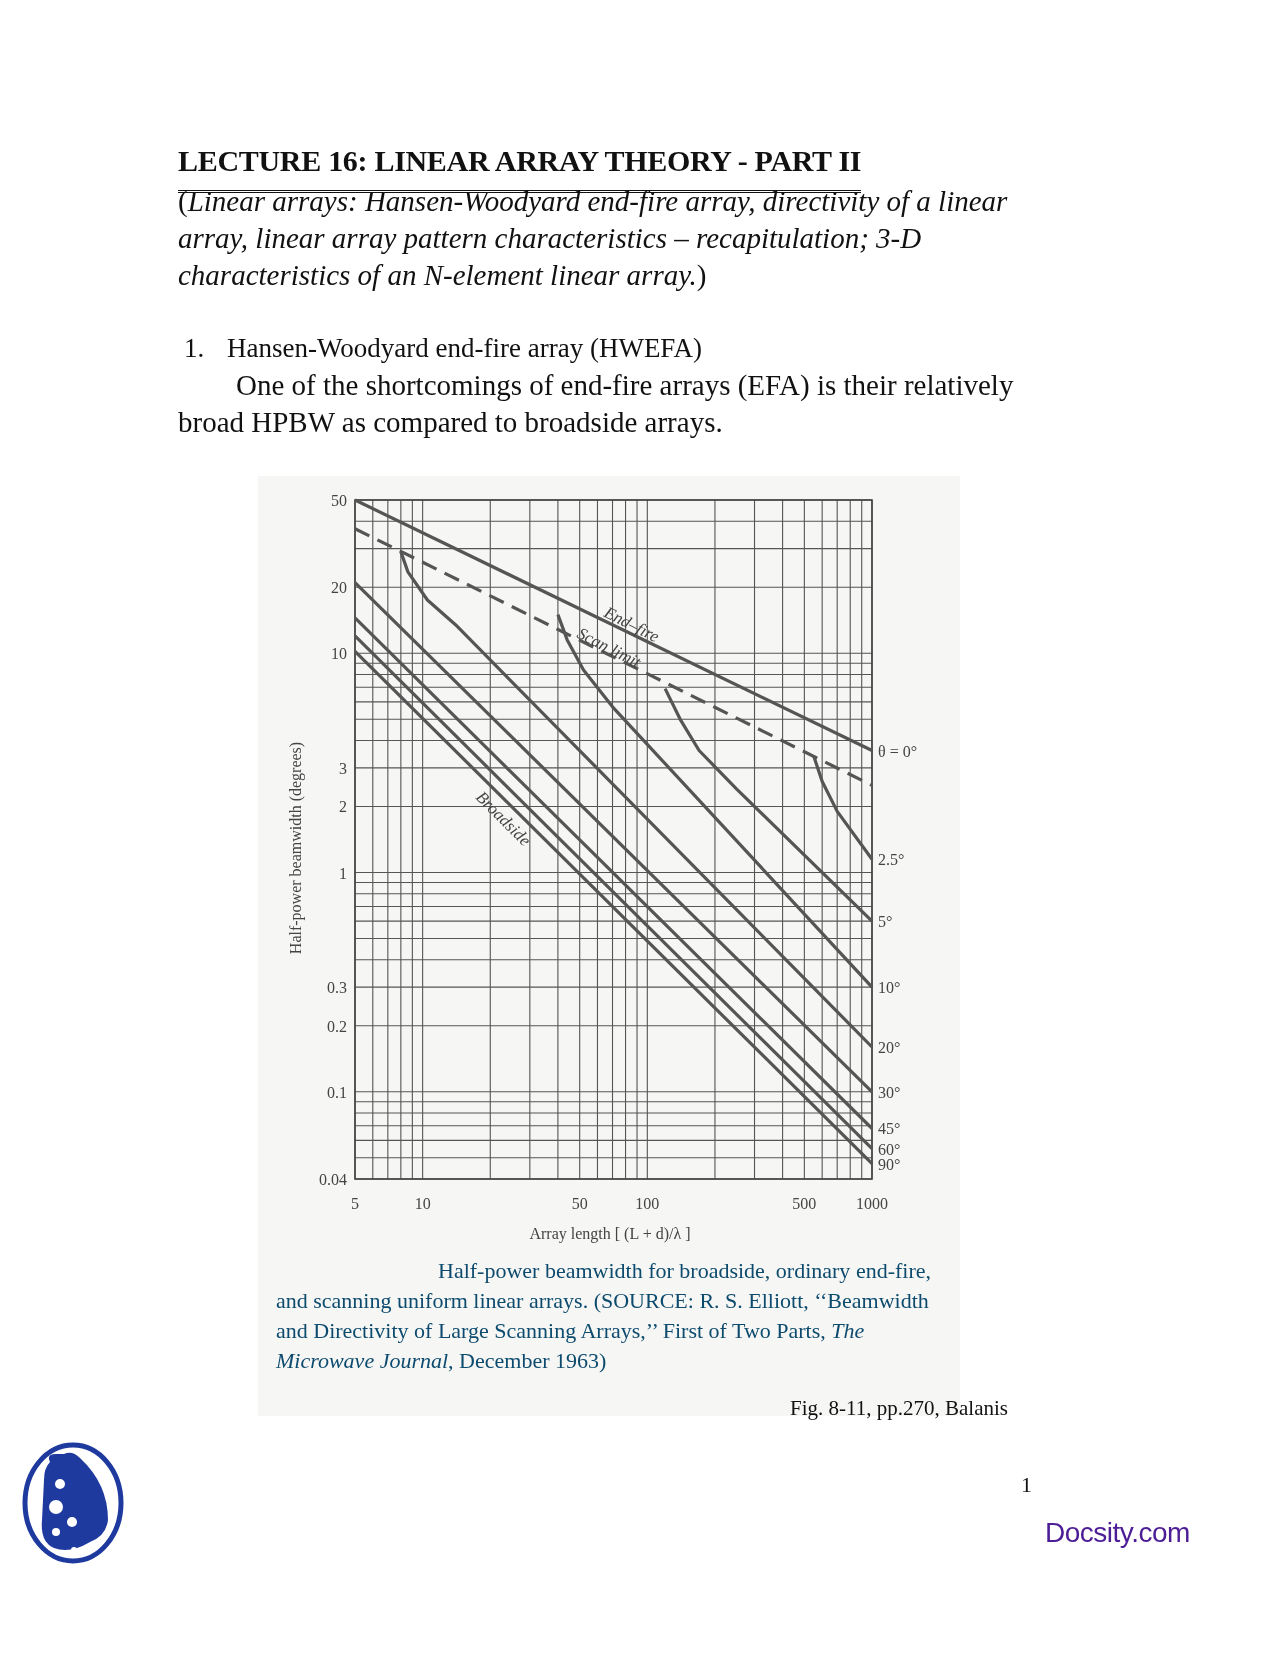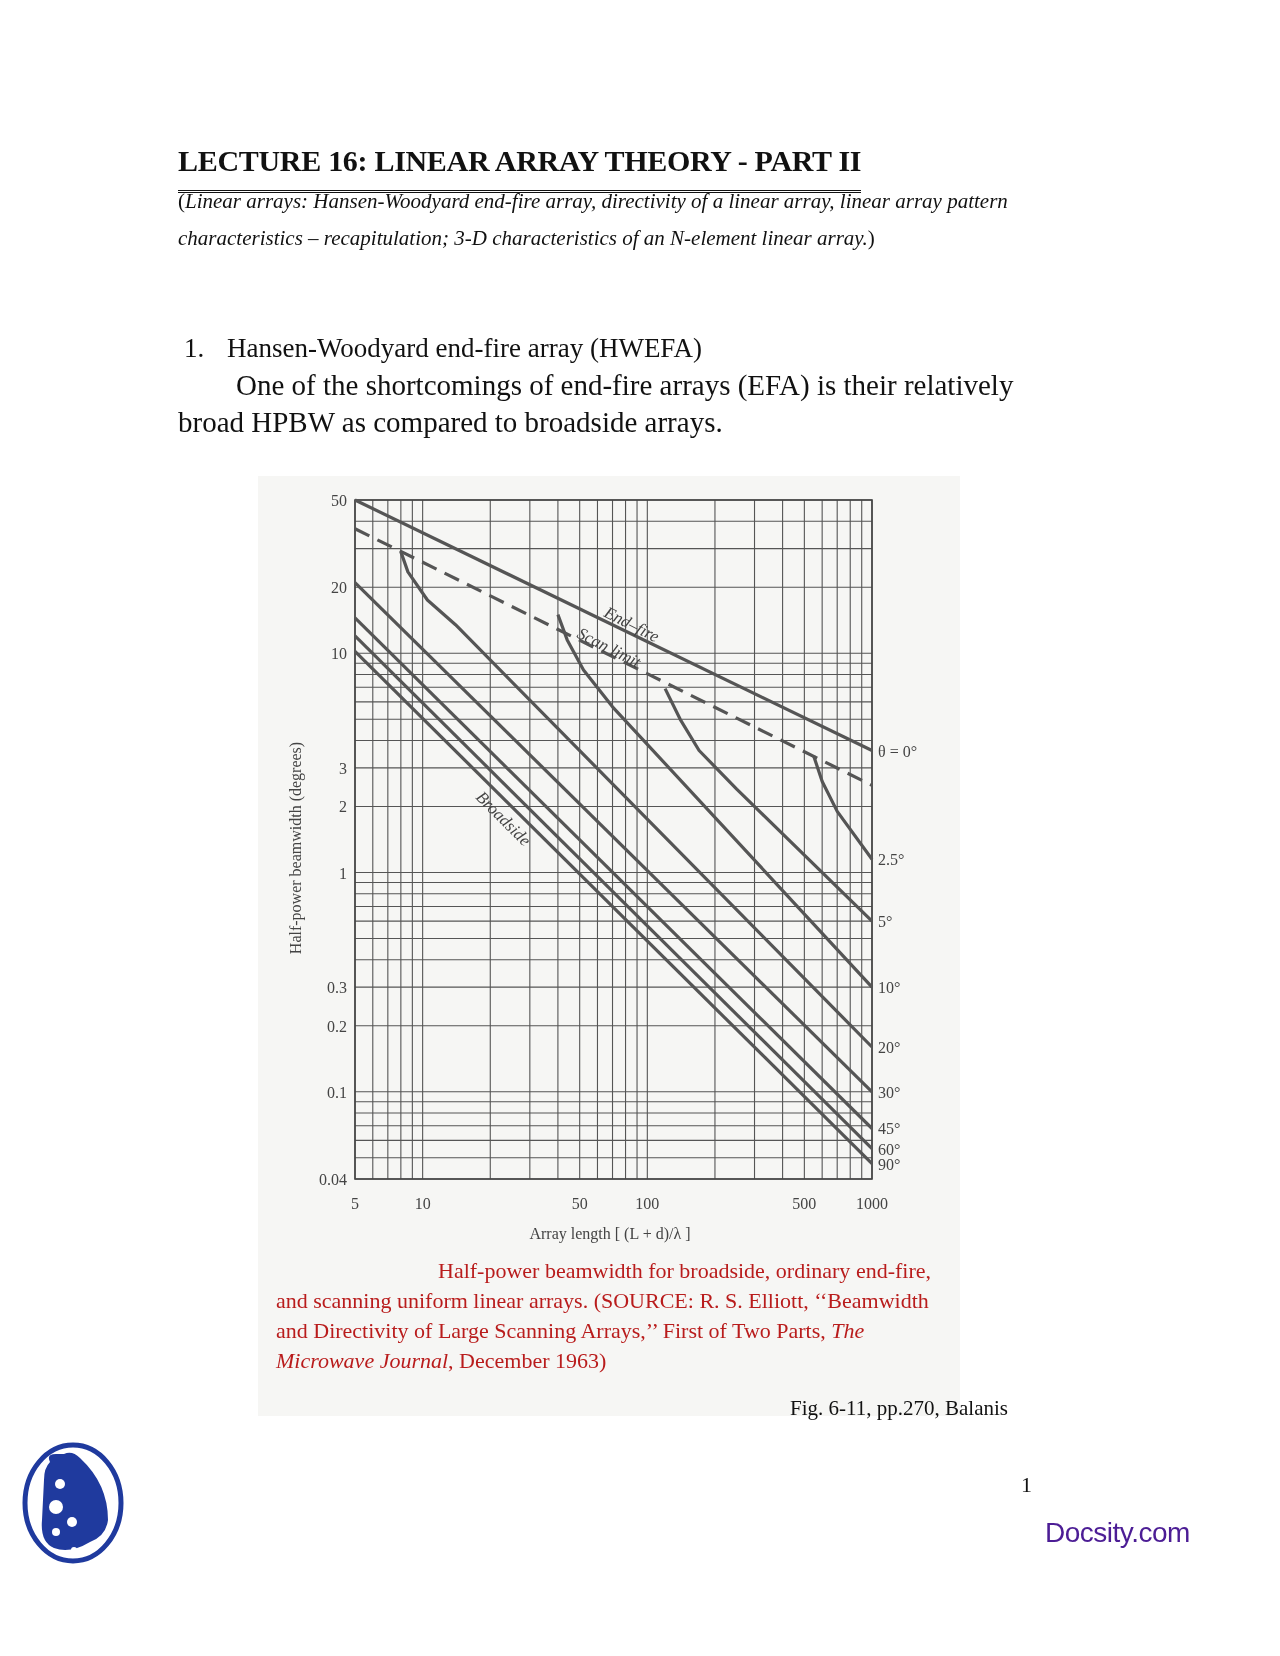--- a/index.html
+++ b/index.html
@@ -1,26 +1,26 @@
 <!DOCTYPE html>
 <html><head>
 <meta charset="utf-8">
 <style>
   html,body{margin:0;padding:0;background:#ffffff;}
   body{width:1280px;height:1656px;position:relative;overflow:hidden;font-family:"Liberation Serif","DejaVu Serif",serif;color:#111;}
   .title{position:absolute;left:178px;top:144px;font-size:30px;font-weight:bold;letter-spacing:-0.3px;border-bottom:3px double #111;line-height:34px;padding-bottom:12px;}
-  .subtitle{position:absolute;left:178px;top:183px;width:900px;font-size:21px;font-style:italic;line-height:37px;}
+  .subtitle{position:absolute;left:178px;top:183px;width:900px;font-size:29px;font-style:italic;line-height:37px;}
   .subtitle .paren{font-style:normal;}
   .section{position:absolute;left:184px;top:330px;font-size:27px;line-height:37px;}
   .section .num{display:inline-block;width:43px;}
   .para{position:absolute;left:178px;top:367px;width:880px;font-size:29px;line-height:37px;}
   .para .indent{display:inline-block;width:58px;}
   .figure{position:absolute;left:258px;top:476px;width:702px;height:940px;background:#f6f6f4;}
   svg text{font-family:"Liberation Serif","DejaVu Serif",serif;fill:#444;}
-  .caption{position:absolute;left:276px;top:1232px;width:670px;font-size:22px;line-height:30px;color:#b91c1c;}
+  .caption{position:absolute;left:276px;top:1232px;width:670px;font-size:22px;line-height:30px;color:#0c4a6e;}
   .caption .indent{display:inline-block;width:162px;}
   .figref{position:absolute;left:790px;top:1396px;font-size:21px;}
   .pagenum{position:absolute;left:1021px;top:1472px;font-size:22px;}
   .brand{position:absolute;left:1045px;top:1517px;font-family:"Liberation Sans","DejaVu Sans",sans-serif;font-size:28px;color:#4c1d95;letter-spacing:-0.5px;}
   .logo{position:absolute;left:20px;top:1440px;width:106px;height:126px;}
 </style>
 </head>
 <body>
 
 <div class="title">LECTURE 16: LINEAR ARRAY THEORY - PART II</div>
@@ -137,21 +137,21 @@
     <text x="217" y="322" font-size="17" font-style="italic" transform="rotate(45 217 322)">Broadside</text>
     <text x="0" y="0" font-size="16" text-anchor="middle" transform="translate(43 372) rotate(-90)">Half-power beamwidth (degrees)</text>
     <text x="352" y="763" font-size="16" text-anchor="middle">Array length [ (L + d)/λ ]</text>
   </svg>
   <div class="caption" style="left:18px;top:780px;">
     <span class="indent"></span><span>Half-power beamwidth for broadside, ordinary</span>
     <span>end-fire, and scanning uniform linear arrays. (</span><span style="font-variant:small-caps;">SOURCE</span><span>: R. S. Elliott, ‘‘Beamwidth and Directivity of Large Scanning Arrays,’’ First of Two Parts, </span><span style="font-style:italic;">The Microwave Journal</span><span>, December 1963)</span>
   </div>
 </div>
 
-<div class="figref">Fig. 6-11, pp.270, Balanis</div>
+<div class="figref">Fig. 8-11, pp.270, Balanis</div>
 <div class="pagenum">1</div>
 
 <svg class="logo" viewBox="0 0 106 126" xmlns="http://www.w3.org/2000/svg">
   <ellipse cx="53" cy="63" rx="48" ry="58" fill="#fff" stroke="#1f3a9e" stroke-width="5"></ellipse>
   <path d="M30 22 Q26 14 36 14 L44 14 Q52 10 60 18 Q88 44 88 80 Q86 96 70 102 Q50 114 34 108 Q20 102 22 80 L24 40 Q24 28 30 22 Z" fill="#1f3a9e"></path>
   <circle cx="40" cy="44" r="5" fill="#fff"></circle>
   <circle cx="36" cy="67" r="7" fill="#fff"></circle>
   <circle cx="52" cy="82" r="5" fill="#fff"></circle>
   <circle cx="36" cy="92" r="4" fill="#fff"></circle>
   <circle cx="54" cy="110" r="3" fill="#fff"></circle>

